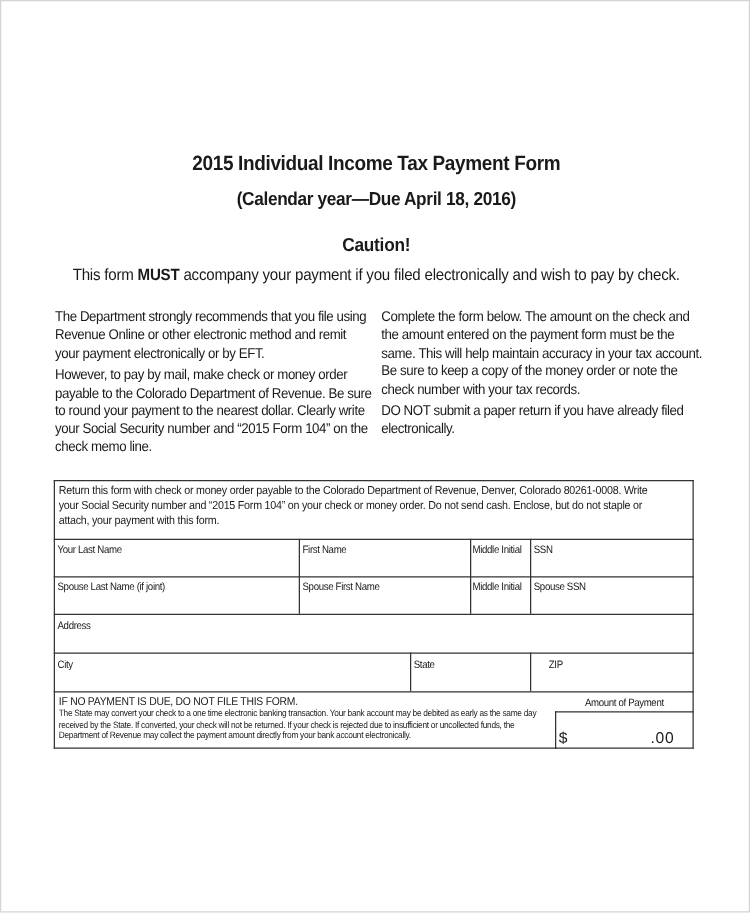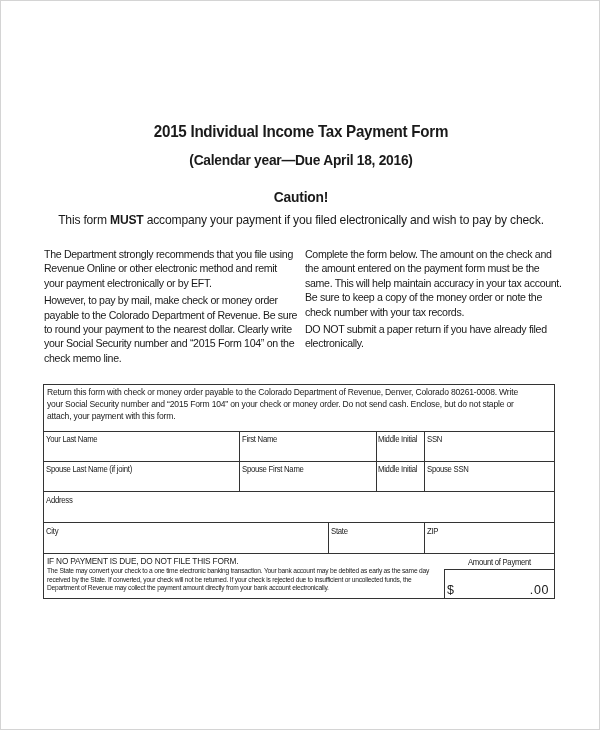--- a/index.html
+++ b/index.html
@@ -68,21 +68,21 @@
     left: 443px; width: 111px; top: 556px; text-align: center;
     font-size: 8.4px; letter-spacing: -0.3px;
     transform: scaleX(0.92); transform-origin: center top;
   }
   .amount-box {
     left: 443px; top: 568px; width: 111px; height: 30px;
     border-top: 1.2px solid #333; border-left: 1.2px solid #333; border-bottom: 1.2px solid #333;
     background: transparent; font-family: "Liberation Sans", sans-serif;
   }
   .dollar { left: 446px; top: 582px; font-size: 12.5px; }
-  .cents { left: 510px; top: 582px; width: 38px; text-align: right; font-size: 12.5px; letter-spacing: 0.6px; }
+  .cents { left: 510px; top: 582px; width: 38px; text-align: center; font-size: 12.5px; letter-spacing: 0.6px; }
   .field {
     border: none; background: transparent; outline: none;
   }
 </style>
 </head>
 <body>
 
 <div class="page">
 
   <div class="abs title">2015 Individual Income Tax Payment Form</div>
@@ -134,21 +134,21 @@
   <div class="abs lbl" style="left:426px; top:463px;">Spouse SSN</div>
   <input class="abs field" style="left: 425px; top: 474px; width: 127px; height: 15px;">
 
   <div class="abs lbl" style="left:45px; top:494px;">Address</div>
   <input class="abs field" style="left: 44px; top: 505px; width: 508px; height: 15px;">
 
   <div class="abs lbl" style="left:45px; top:525px;">City</div>
   <input class="abs field" style="left: 44px; top: 536px; width: 281px; height: 15px;">
   <div class="abs lbl" style="left:330px; top:525px;">State</div>
   <input class="abs field" style="left: 329px; top: 536px; width: 92px; height: 15px;">
-  <div class="abs lbl" style="left:426px; top:525px;">ZIP</div>
+  <div class="abs lbl" style="left:438px; top:525px;">ZIP</div>
   <input class="abs field" style="left: 425px; top: 536px; width: 127px; height: 15px;">
 
   <div class="abs nopay">IF NO PAYMENT IS DUE, DO NOT FILE THIS FORM.</div>
   <div class="abs fineprint">The State may convert your check to a one time electronic banking transaction. Your bank account may be debited as early as the same day received by the State. If converted, your check will not be returned. If your check is rejected due to insufficient or uncollected funds, the Department of Revenue may collect the payment amount directly from your bank account electronically.</div>
   <div class="abs amount-label">Amount of Payment</div>
   <div class="abs amount-box"></div>
   <div class="abs dollar">$</div>
   <input class="abs field" style="left: 458px; top: 580px; width: 54px; height: 16px;">
   <div class="abs cents">.00</div>
 

